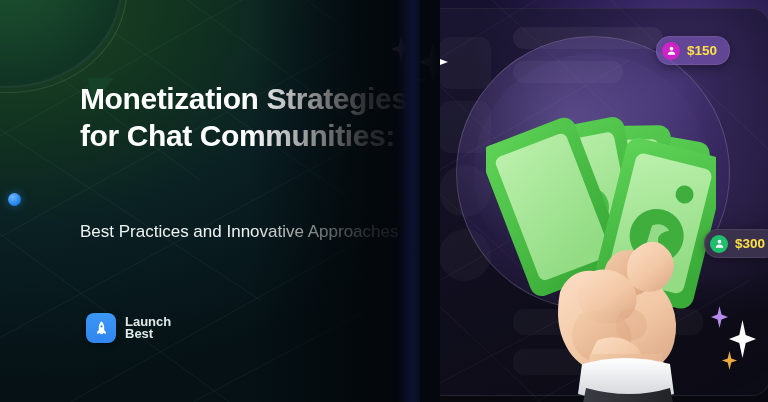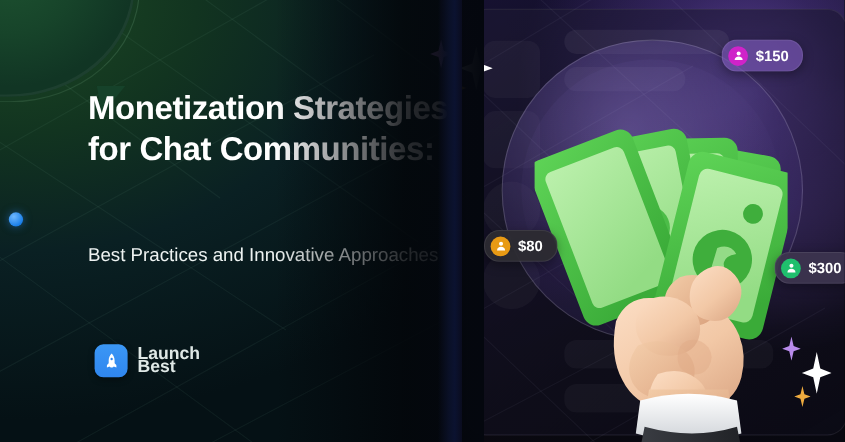--- a/index.html
+++ b/index.html
@@ -64,26 +64,26 @@
             letter-spacing:-.4px;}
   .subhead{position:absolute;left:80px;top:219px;width:330px;
             font-size:17px;line-height:25px;font-weight:normal;color:#eef3f2;}
 
   
   .logo{position:absolute;left:86px;top:313px;display:flex;align-items:center;gap:9px;}
   .logo-mark{width:30px;height:30px;border-radius:8px;
             background:linear-gradient(180deg,#3b97f5,#2f86ef);
             display:flex;align-items:center;justify-content:center;
             box-shadow:0 2px 6px rgba(0,0,0,.4);}
-  .logo-text{font-size:16px;line-height:12.5px;color:#dfe8e6;font-weight:bold;}
+  .logo-text{font-size:13px;line-height:12.5px;color:#dfe8e6;font-weight:bold;}
 
   
   .badge{position:absolute;display:flex;align-items:center;gap:7px;
          height:27px;padding:0 12px 0 5px;border-radius:14px;
-         font-size:13.5px;font-weight:bold;color:#ffffff;
+         font-size:13.5px;font-weight:bold;color:#fde047;
          border:1px solid rgba(255,255,255,.08);
          box-shadow:0 3px 10px rgba(0,0,0,.35);}
   .badge .av{width:18px;height:18px;border-radius:50%;display:flex;
              align-items:center;justify-content:center;flex:0 0 auto;}
   .badge-150{left:656px;top:36px;background:rgba(118,84,176,.72);}
   .badge-150 .av{background:#cf23c9;}
   .badge-80{left:440px;top:209px;background:rgba(44,43,49,.95);}
   .badge-80 .av{background:#e89a14;}
   .badge-200{left:704px;top:229px;background:rgba(60,52,78,.95);}
   .badge-200 .av{background:#1fbf6d;}
@@ -251,29 +251,20 @@
   <div class="badge badge-150">
     <span class="av" style="background: rgb(207, 35, 201);">
       <svg width="11" height="11" viewBox="0 0 24 24">
           <circle cx="12" cy="8" r="4" fill="#fff"></circle>
           <path d="M4 21c0-4.4 3.6-7 8-7s8 2.6 8 7z" fill="#fff"></path>
         </svg>
     </span>
     <span>$150</span>
   </div>
 
-  <div class="badge badge-80">
-    <span class="av" style="background: rgb(232, 154, 20);">
-      <svg width="11" height="11" viewBox="0 0 24 24">
-          <circle cx="12" cy="8" r="4" fill="#fff"></circle>
-          <path d="M4 21c0-4.4 3.6-7 8-7s8 2.6 8 7z" fill="#fff"></path>
-        </svg>
-    </span>
-    <span>$80</span>
-  </div>
 
   <div class="badge badge-200">
     <span class="av" style="background: rgb(31, 191, 109);">
       <svg width="11" height="11" viewBox="0 0 24 24">
           <circle cx="12" cy="8" r="4" fill="#fff"></circle>
           <path d="M4 21c0-4.4 3.6-7 8-7s8 2.6 8 7z" fill="#fff"></path>
         </svg>
     </span>
     <span>$300</span>
   </div>

